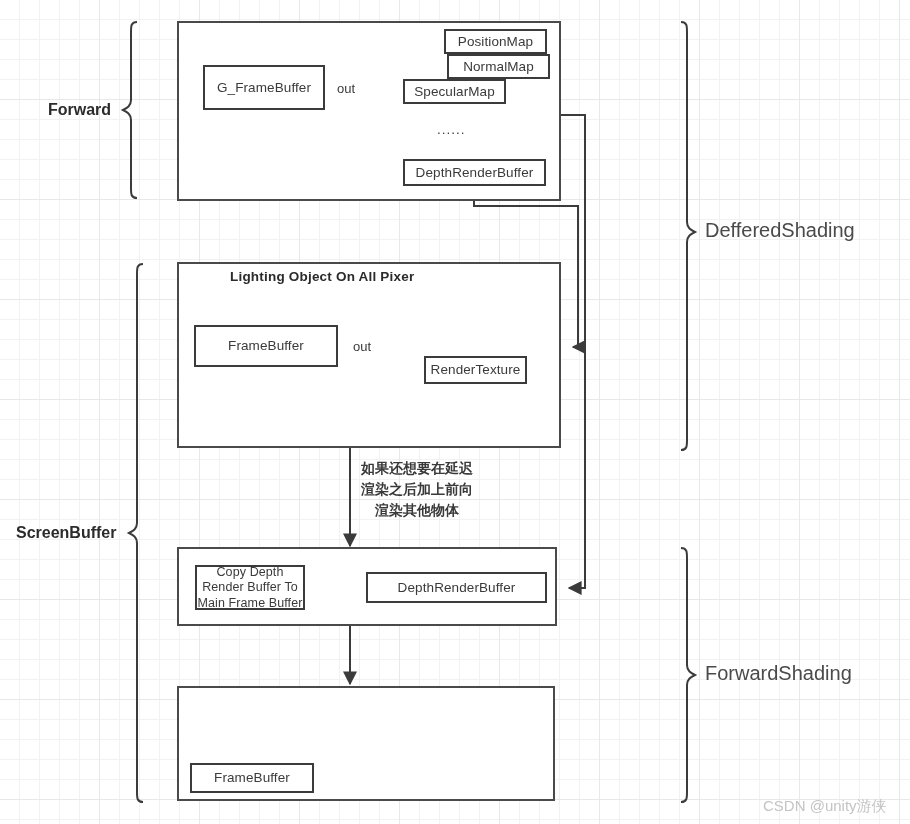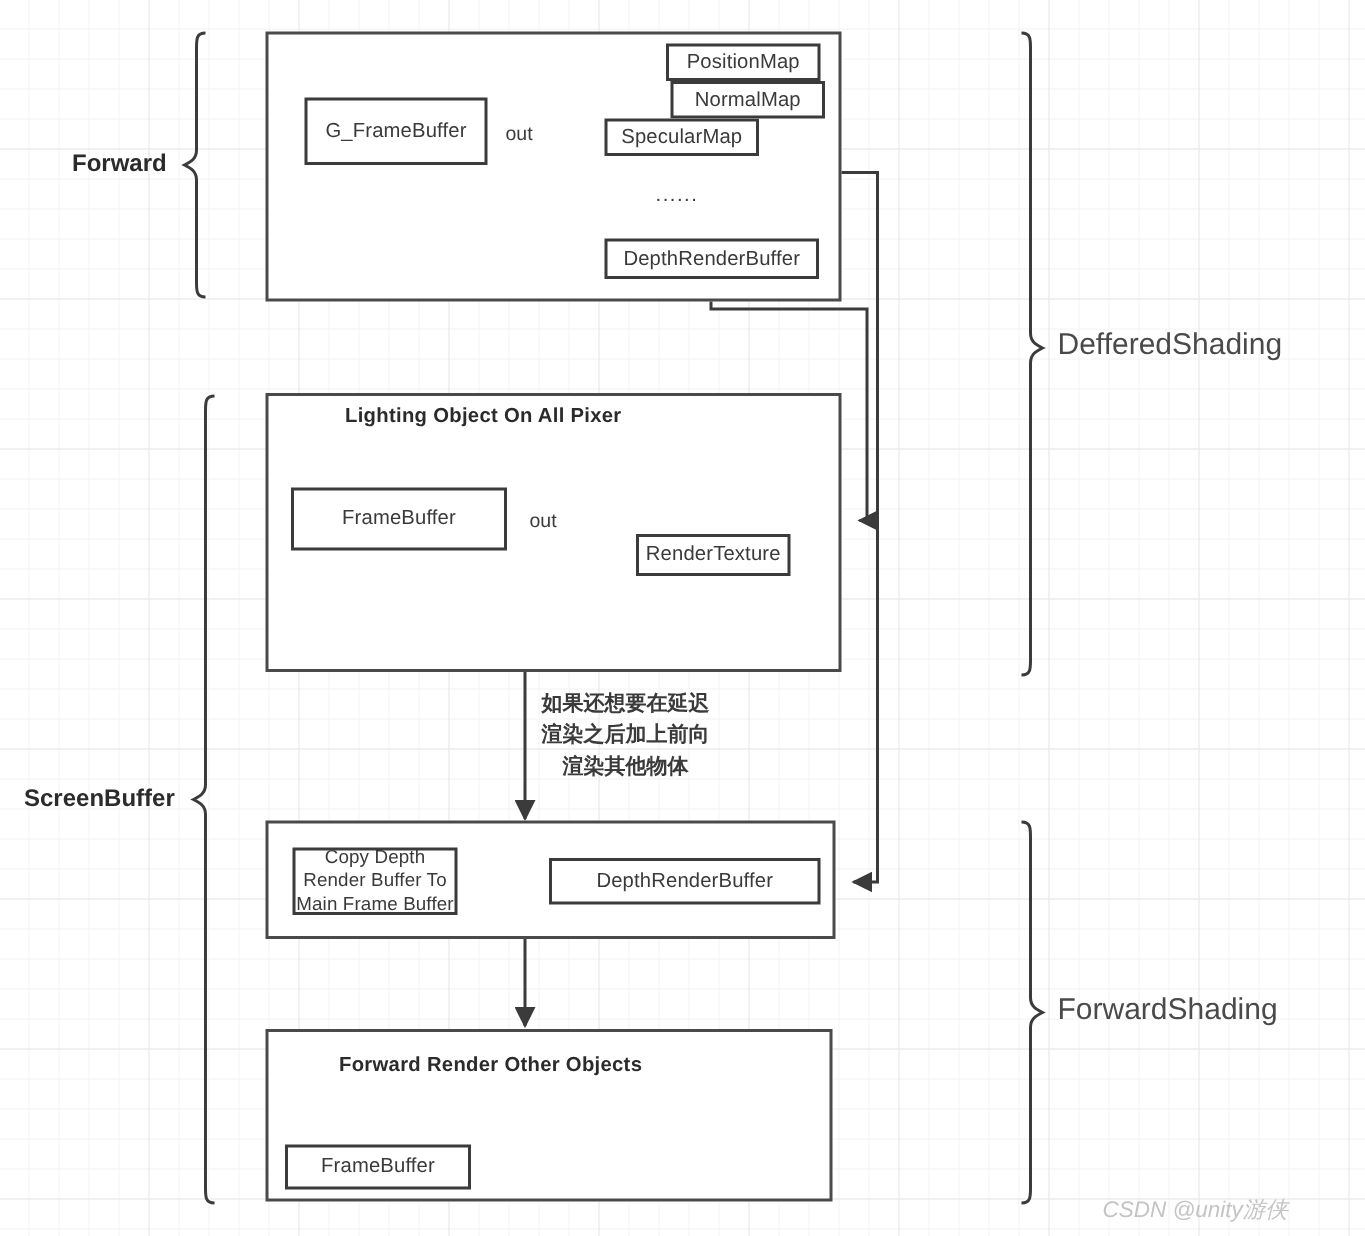--- a/index.html
+++ b/index.html
@@ -213,21 +213,20 @@
   <div class="box" style="left:195px;top:565px;width:110px;height:45px;">
     <div class="boxtxt" style="font-size:12.5px;">Copy Depth Render Buffer To Main Frame Buffer</div>
   </div>
 
   <div class="box" style="left:366px;top:572px;width:181px;height:31px;">
     <div class="boxtxt">DepthRenderBuffer</div>
   </div>
 
   <div class="container" style="left:177px;top:686px;width:378px;height:115px;"></div>
 
-  <div class="hdr" style="left:190px;top:702px;">Forward Render Other Objects</div>
 
   <div class="box" style="left:190px;top:763px;width:124px;height:30px;">
     <div class="boxtxt">FrameBuffer</div>
   </div>
 
-  <div class="watermark" style="left:735px;top:797px;font-style:italic;">CSDN @unity游侠</div>
+  <div class="watermark" style="left:763px;top:797px;">CSDN @unity游侠</div>
 
 </div>
 
 </body></html>

